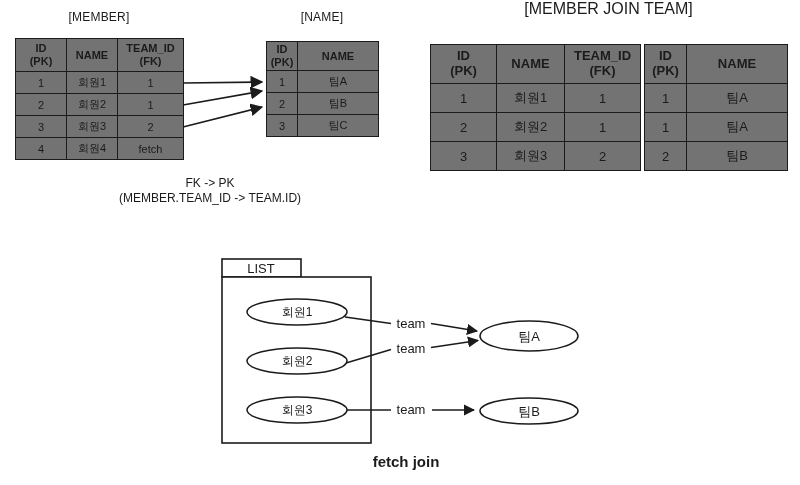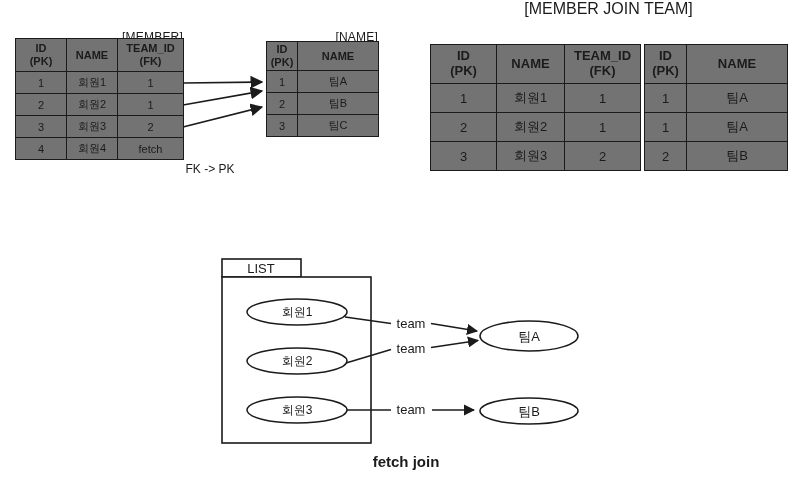--- a/index.html
+++ b/index.html
@@ -2,21 +2,21 @@
 <html><head>
 <meta charset="utf-8">
 <style>
   html,body{margin:0;padding:0;background:#fff;}
   .canvas{
     position:relative;width:800px;height:485px;background:#ffffff;
     font-family:"Liberation Sans","DejaVu Sans",sans-serif;color:#1b1b1b;
     overflow:hidden;
   }
   .abs{position:absolute;}
-  .ttl{font-size:12px;text-align:right;letter-spacing:.2px;margin-top:20px;}
+  .ttl{font-size:12px;text-align:center;letter-spacing:.2px;}
   .ttl-big{font-size:16px;font-weight:normal;text-align:center;}
   table.tbl{border-collapse:collapse;table-layout:fixed;background:#737373;}
   table.tbl th,table.tbl td{
     border:1.6px solid #1b1b1b;text-align:center;vertical-align:middle;
     padding:0 2px;overflow:hidden;
   }
   table.tbl th{font-weight:bold;white-space:pre-line;line-height:1.15;}
   table.small{font-size:11px;}
   table.small th{font-size:11px;}
   table.join{font-size:13px;}
@@ -105,22 +105,23 @@
     <defs>
       <marker id="ah" viewBox="0 0 10 10" refX="9" refY="5" markerWidth="7.5" markerHeight="7.5" orient="auto-start-reverse">
         <path d="M0,0 L10,5 L0,10 z" fill="#1b1b1b"></path>
       </marker>
     </defs>
     <line x1="3" y1="13" x2="82" y2="12" stroke="#1b1b1b" stroke-width="1.7" marker-end="url(#ah)"></line>
     <line x1="3" y1="35" x2="82" y2="21" stroke="#1b1b1b" stroke-width="1.7" marker-end="url(#ah)"></line>
     <line x1="3" y1="57" x2="82" y2="37" stroke="#1b1b1b" stroke-width="1.7" marker-end="url(#ah)"></line>
   </svg>
 
-  <div class="abs caption" style="left:80px;top:162px;width:260px;">
+  <div class="abs caption" style="left:80px;top:176px;width:260px;">
     <div>FK -&gt; PK</div>
+    <div>(MEMBER.TEAM_ID -&gt; TEAM.ID)</div>
   </div>
 
   <div class="abs ttl-big" style="left:430px;top:0px;width:357px;">[MEMBER JOIN TEAM]</div>
 
   <table class="tbl join abs" style="left:430px;top:44px;width:210px;">
     <colgroup>
         <col style="width:66px">
         <col style="width:68px">
         <col style="width:76px">
       </colgroup>

